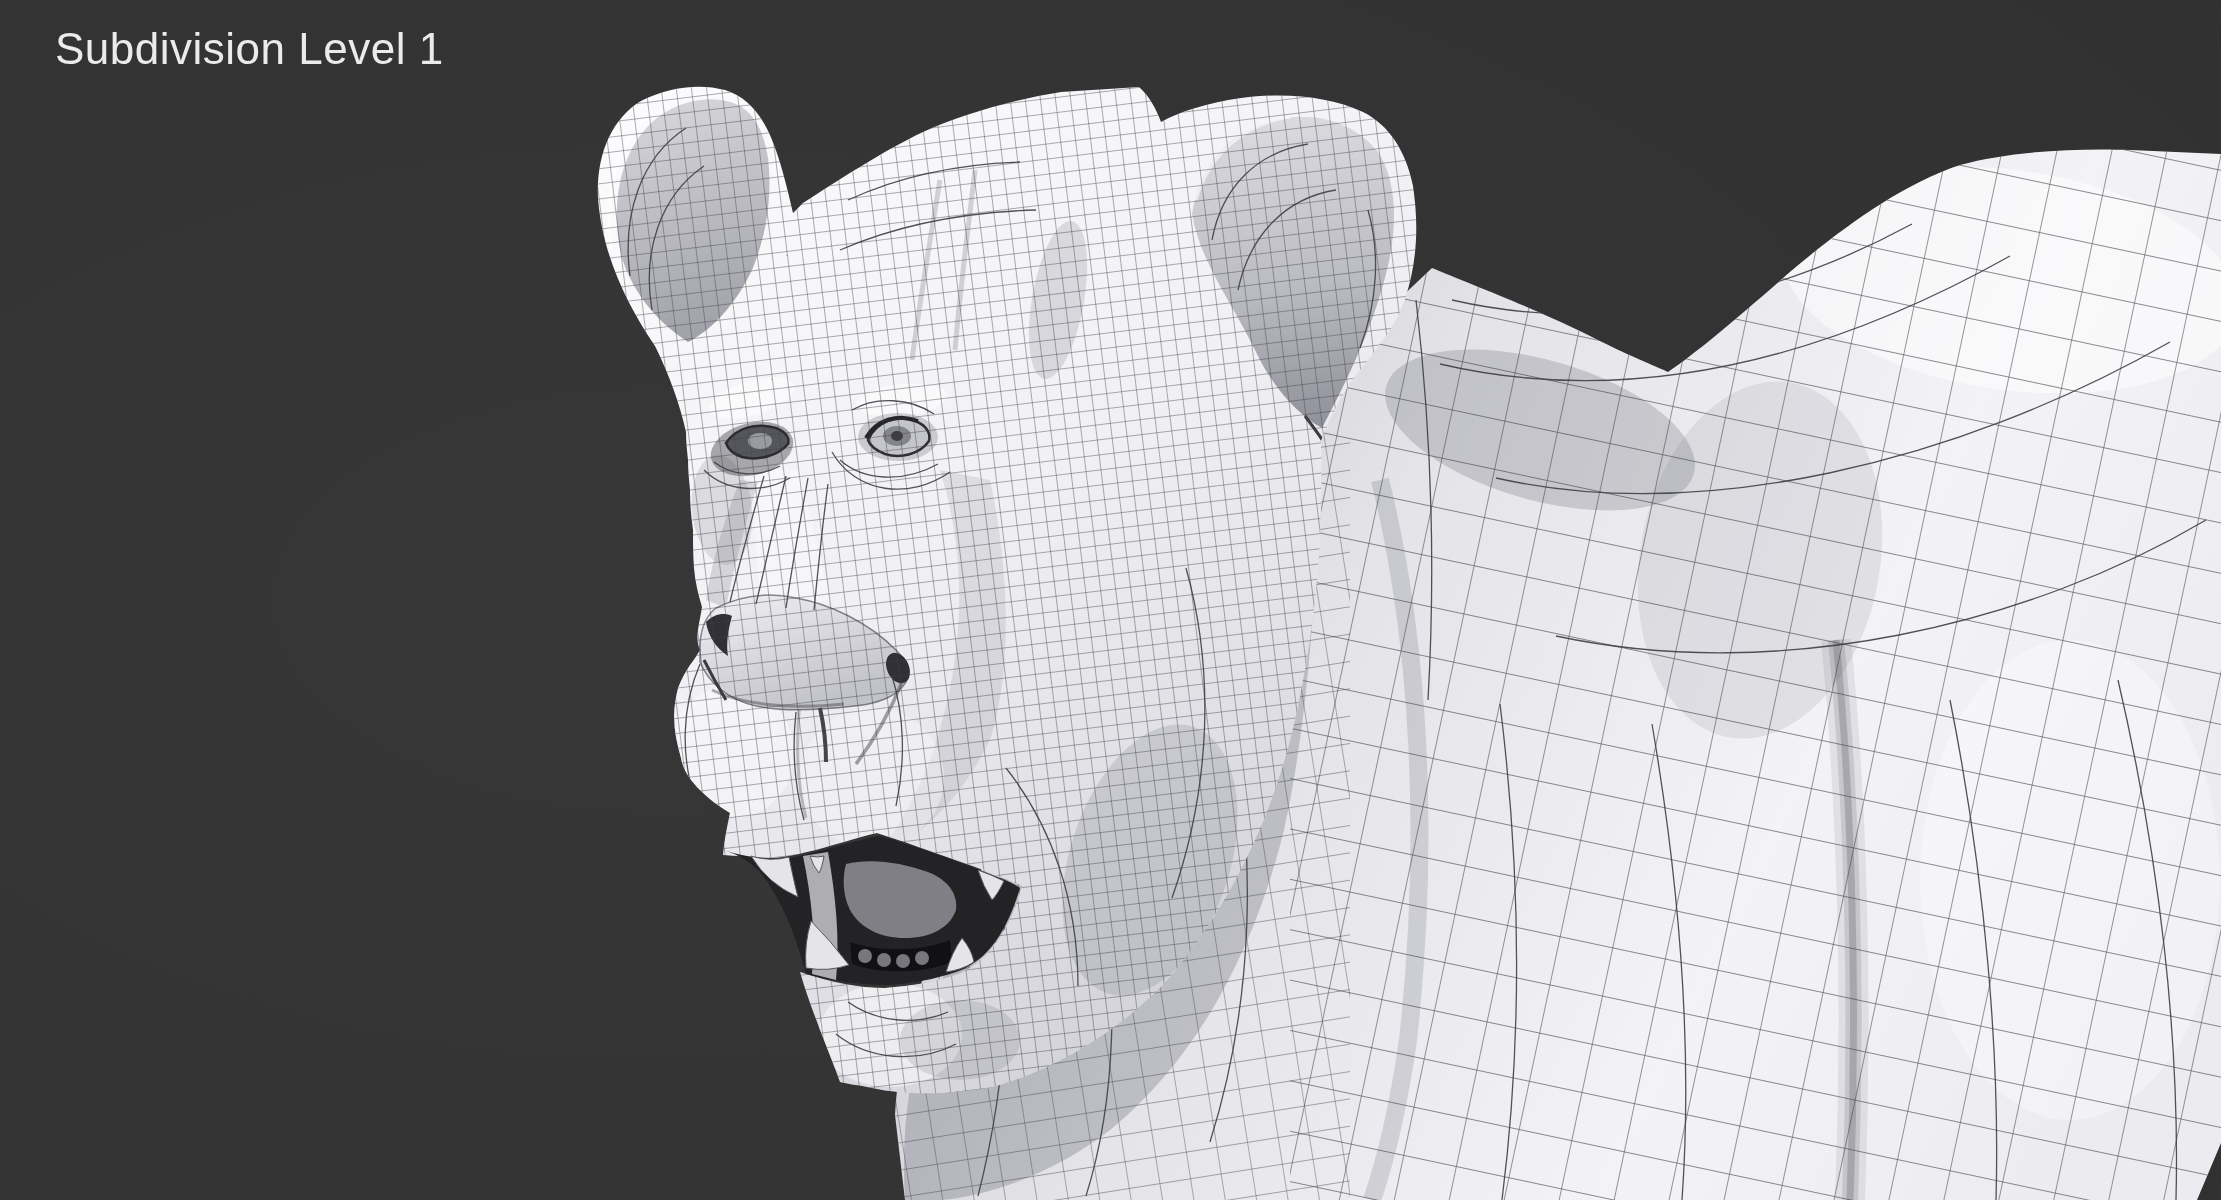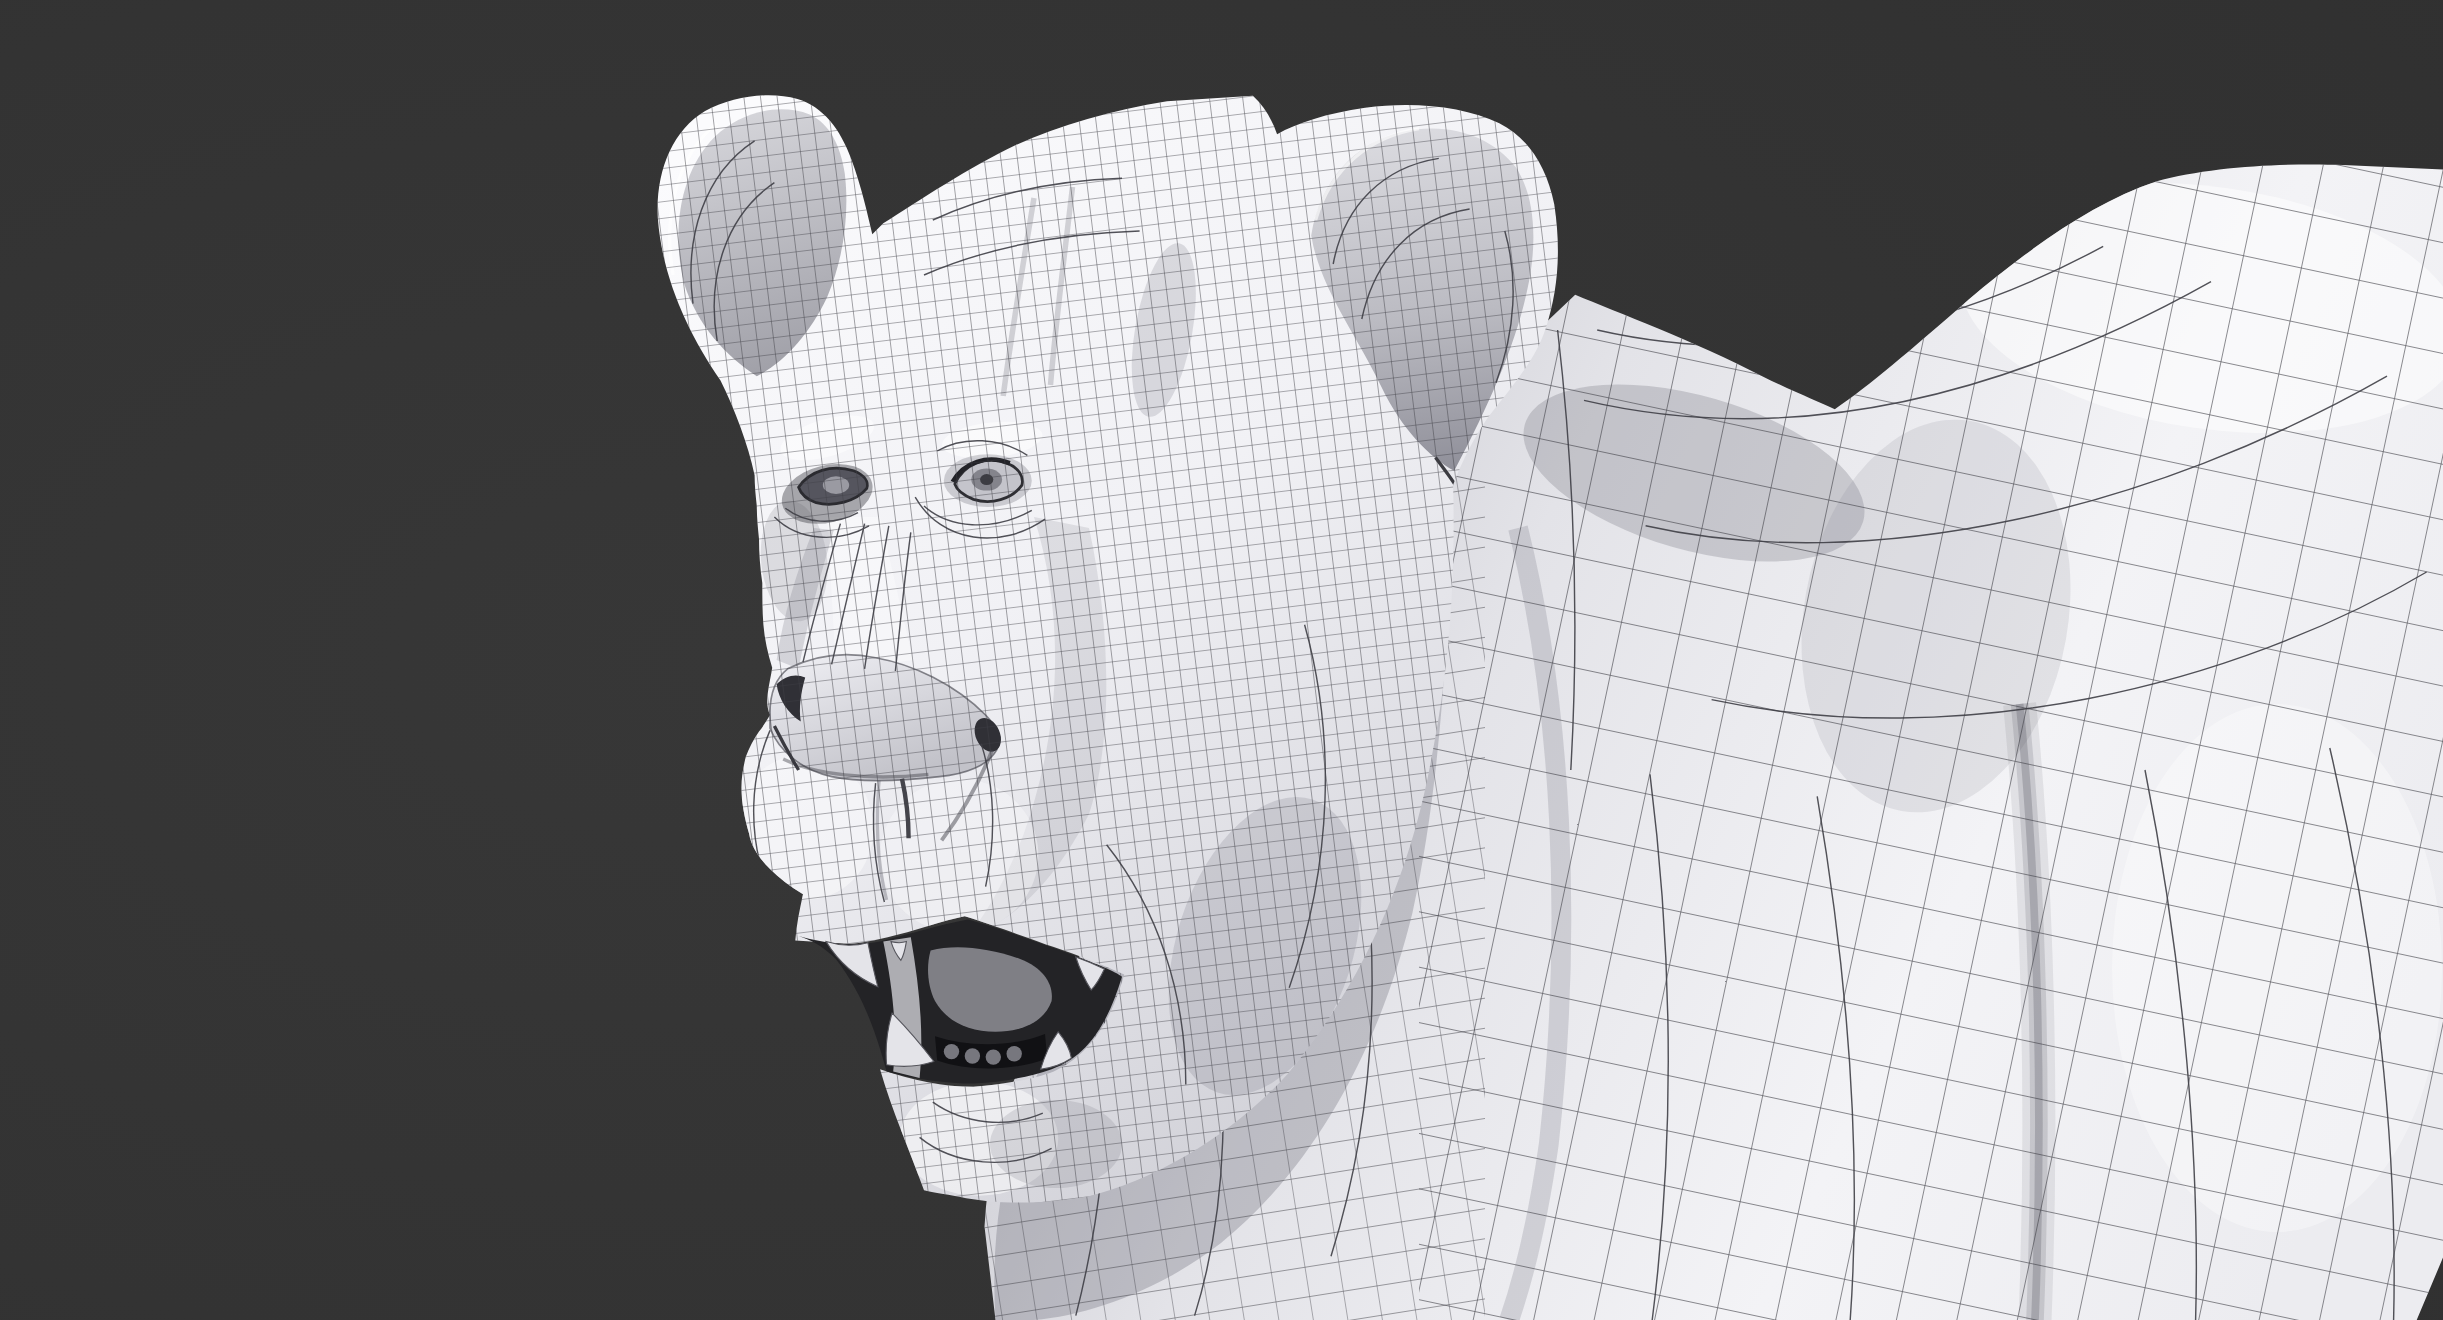--- a/index.html
+++ b/index.html
@@ -215,14 +215,15 @@
         <path d="M840 250 C900 224 968 212 1036 210"></path>
         <path d="M1006 768 C1052 826 1078 902 1078 986"></path>
         <path d="M1186 568 C1214 668 1212 784 1172 898"></path>
         <path d="M836 1034 C868 1060 918 1064 956 1044"></path>
         <path d="M848 1002 C876 1022 916 1026 948 1012"></path>
       </g>
     </g>
   </g>
 </svg>
 
+<div class="overlay-label">Subdivision Level 1</div>
 
 </div>
 
 </body></html>

